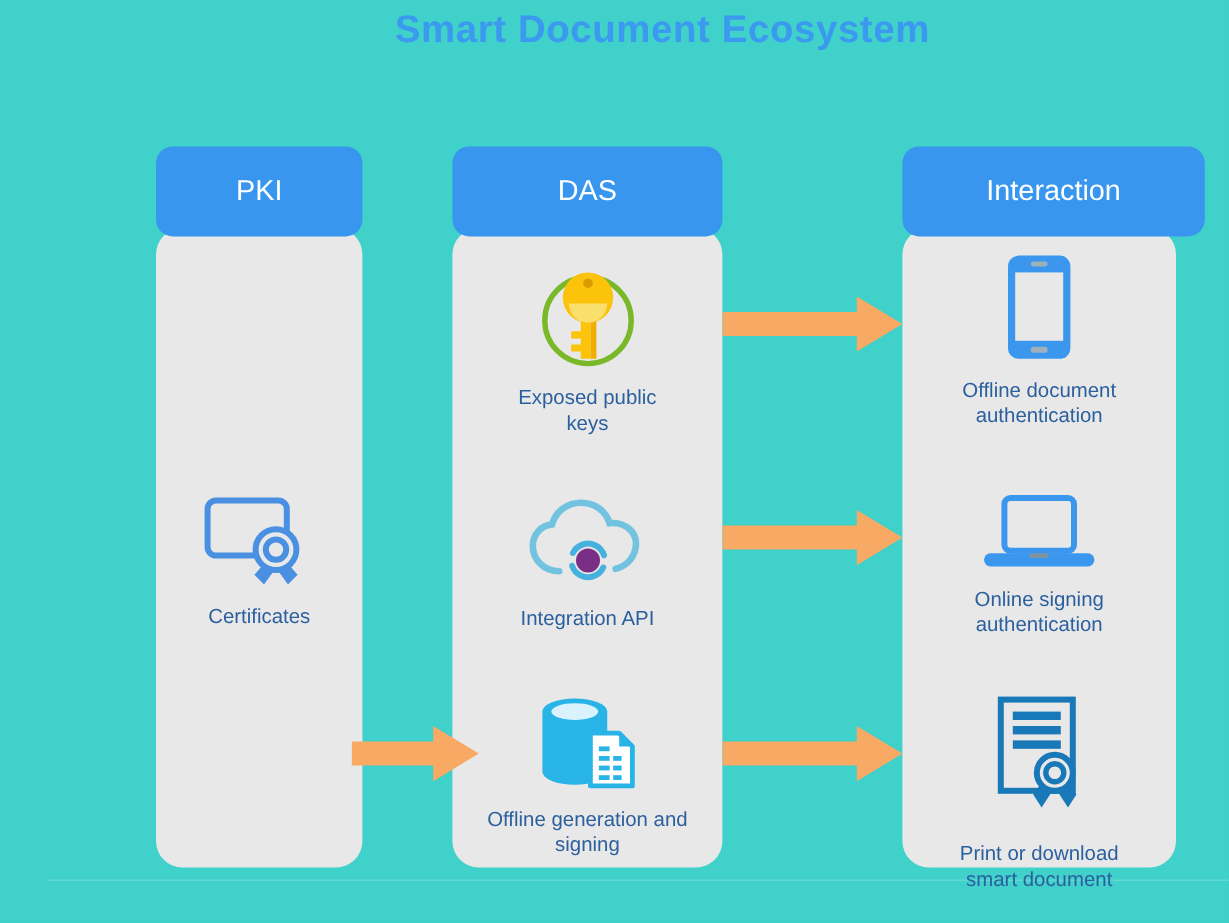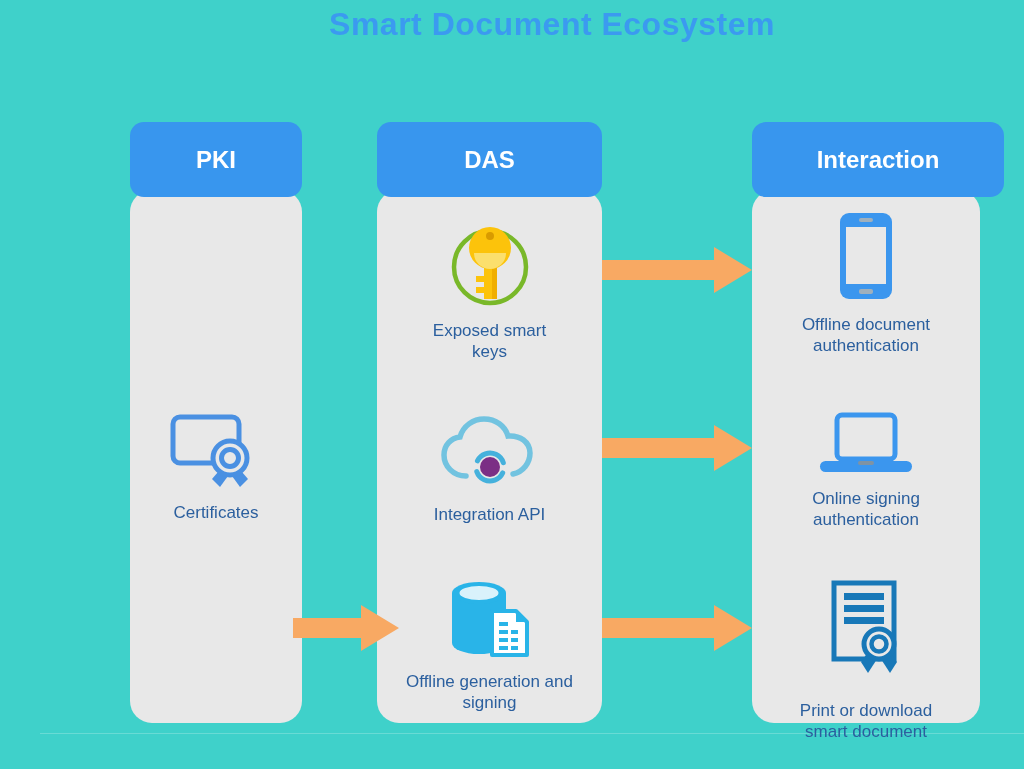--- a/index.html
+++ b/index.html
@@ -4,21 +4,21 @@
 <style>
   html,body{margin:0;padding:0;}
   body{font-family:"Liberation Sans", sans-serif; background:#3fd1ca;}
   .canvas{position:relative;width:1024px;height:769px;background:#3fd1ca;overflow:hidden;margin-left:40px;}
   .canvas::after{content:"";position:absolute;left:0;top:733px;width:100%;height:1px;background:rgba(255,255,255,0.22);}
 
   .title{position:absolute;left:0;top:6px;width:1024px;text-align:center;margin:0;
          font-size:32px;font-weight:bold;color:#3b9af0;letter-spacing:0.5px;}
 
   .col-header{position:absolute;top:122px;height:75px;border-radius:14px;background:#3896ee;
-              color:#ffffff;font-size:24px;font-weight:bold;display:flex;align-items:center;justify-content:center;z-index:2;}
+              color:#ffffff;font-size:24px;font-weight:normal;display:flex;align-items:center;justify-content:center;z-index:2;}
   .col-body{position:absolute;top:190px;height:533px;border-radius:22px;background:#e8e8e8;z-index:1;}
 
   .hdr-pki{left:90px;width:172px;}
   .hdr-das{left:337px;width:225px;}
   .hdr-int{left:712px;width:252px;}
   .body-pki{left:90px;width:172px;}
   .body-das{left:337px;width:225px;}
   .body-int{left:712px;width:228px;}
 
   .item{position:absolute;display:flex;flex-direction:column;align-items:center;z-index:3;}
@@ -74,21 +74,21 @@
     <span>
       <svg width="88" height="86" viewBox="0 0 88 86">
         <circle cx="44" cy="47" r="36" fill="none" stroke="#79b829" stroke-width="4.5"></circle>
         <rect x="46" y="46" width="5" height="33" fill="#f0ae00"></rect>
         <path d="M38 46 v10 h-8 v6 h8 v5 h-8 v6 h8 v6 h8 v-33 z" fill="#fcc30b"></path>
         <circle cx="44" cy="28" r="21" fill="#fcc30b"></circle>
         <path d="M28 33 L60 33 A16 16 0 0 1 28 33 Z" fill="#fbdf6d"></path>
         <circle cx="44" cy="16" r="4" fill="#d99b00"></circle>
       </svg>
     </span>
-    <span class="label w110">Exposed smart keys</span>
+    <span class="label w110">Exposed public keys</span>
   </div>
 
   <div class="item item-cloud">
     <span>
       <svg width="112" height="80" viewBox="0 0 112 80">
         <path d="M32 66 C19 66 10 56 10 45 C10 35 17 28 26 27 C29 16 39 9 50 9 C62 9 71 16 74 26 C86 25 96 32 96 43 C96 53 89 62 79 64" fill="none" stroke="#72c3e0" stroke-width="5.5" stroke-linecap="round"></path>
         <circle cx="56" cy="57" r="18" fill="#e8e8e8"></circle>
         <circle cx="56" cy="57" r="14" fill="none" stroke="#45b1dc" stroke-width="5" stroke-dasharray="33 11" transform="rotate(25 56 57)" stroke-linecap="round"></circle>
         <circle cx="56" cy="57" r="10" fill="#7b2e85"></circle>
       </svg>

